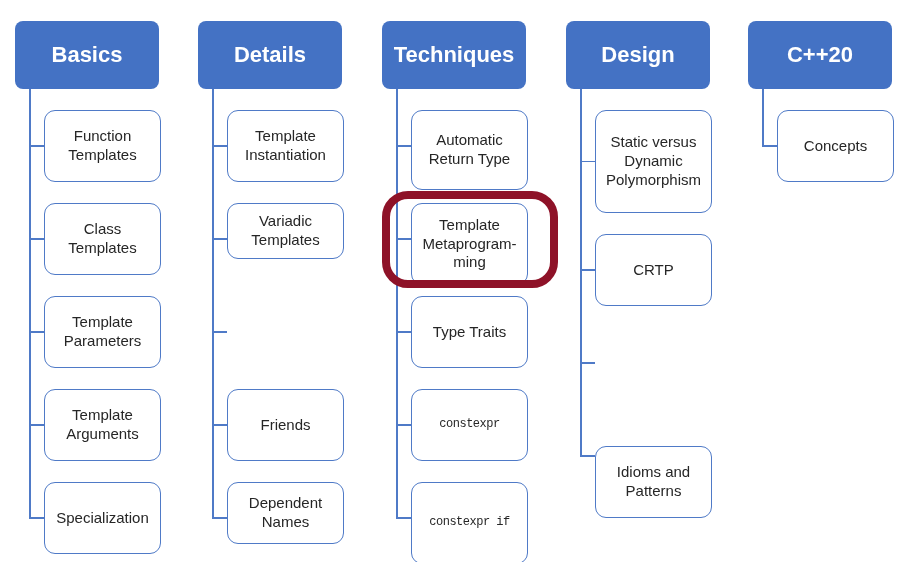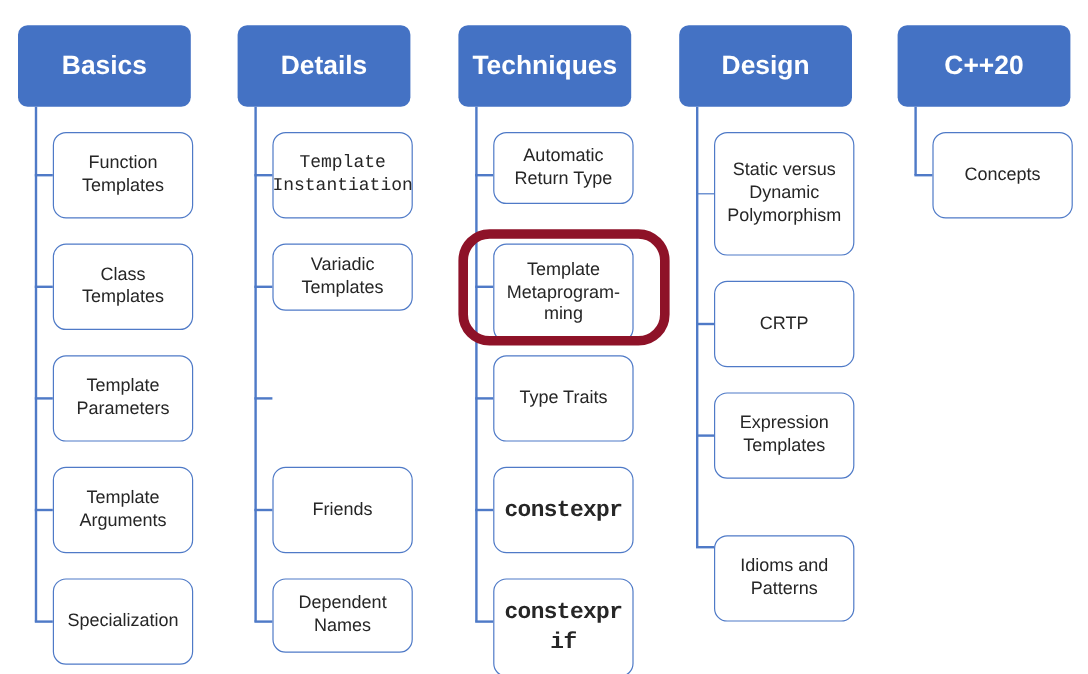--- a/index.html
+++ b/index.html
@@ -41,24 +41,23 @@
     line-height: 1.25;
     display: flex;
     align-items: center;
     justify-content: center;
     text-align: center;
     padding: 3px 5px;
     box-sizing: border-box;
   }
   .child-box.mono {
     font-family: "Liberation Mono", monospace;
-    font-size: 19px;
+    font-size: 12px;
     letter-spacing: -0.5px;
     line-height: 1.3;
-    font-weight: bold;
   }
   .connector-v {
     position: absolute;
     width: 1.5px;
     background: var(--connector, #4f7ac7);
   }
   .connector-h {
     position: absolute;
     height: 1.5px;
     background: var(--connector, #4f7ac7);
@@ -84,49 +83,48 @@
     <div class="child-box" style="left: 44px; top: 203px; height: 72px;">Class Templates</div>
     <div class="connector-h" style="left: 29px; top: 331.25px; width: 15px;"></div>
     <div class="child-box" style="left: 44px; top: 296px; height: 72px;">Template Parameters</div>
     <div class="connector-h" style="left: 29px; top: 424.25px; width: 15px;"></div>
     <div class="child-box" style="left: 44px; top: 389px; height: 72px;">Template Arguments</div>
     <div class="connector-h" style="left: 29px; top: 517.25px; width: 15px;"></div>
     <div class="child-box" style="left: 44px; top: 482px; height: 72px;">Specialization</div>
     <div class="connector-v" style="left: 29px; top: 89px; height: 429px;"></div>
     <div class="col-header" style="left: 198px; top: 21px;">Details</div>
     <div class="connector-h" style="left: 212px; top: 145.25px; width: 15px;"></div>
-    <div class="child-box" style="left: 227px; top: 110px; height: 72px; font-family: Liberation Mono, monospace;">Template Instantiation</div>
+    <div class="child-box" style="left: 227px; top: 110px; height: 72px;">Template Instantiation</div>
     <div class="connector-h" style="left: 212px; top: 238.25px; width: 15px;"></div>
     <div class="child-box" style="left: 227px; top: 203px; height: 56px;">Variadic Templates</div>
     <div class="connector-h" style="left: 212px; top: 331.25px; width: 15px;"></div>
     <div class="connector-h" style="left: 212px; top: 424.25px; width: 15px;"></div>
     <div class="child-box" style="left: 227px; top: 389px; height: 72px;">Friends</div>
     <div class="connector-h" style="left: 212px; top: 517.25px; width: 15px;"></div>
     <div class="child-box" style="left: 227px; top: 482px; height: 62px;">Dependent Names</div>
     <div class="connector-v" style="left: 212px; top: 89px; height: 429px;"></div>
     <div class="col-header" style="left: 382px; top: 21px;">Techniques</div>
     <div class="connector-h" style="left: 396px; top: 145.25px; width: 15px;"></div>
-    <div class="child-box" style="left: 411px; top: 110px; height: 60px;">Automatic Return Type</div>
+    <div class="child-box" style="left: 411px; top: 110px; height: 80px;">Automatic Return Type</div>
     <div class="connector-h" style="left: 396px; top: 238.25px; width: 15px;"></div>
     <div class="child-box" style="left: 411px; top: 203px; height: 82px;">Template Metaprogram-ming</div>
     <div class="highlight-ring" style="left: 382px; top: 191px; width: 176px; height: 97px;"></div>
     <div class="connector-h" style="left: 396px; top: 331.25px; width: 15px;"></div>
     <div class="child-box" style="left: 411px; top: 296px; height: 72px;">Type Traits</div>
     <div class="connector-h" style="left: 396px; top: 424.25px; width: 15px;"></div>
     <div class="child-box mono" style="left: 411px; top: 389px; height: 72px;">constexpr</div>
     <div class="connector-h" style="left: 396px; top: 517.25px; width: 15px;"></div>
     <div class="child-box mono" style="left: 411px; top: 482px; height: 82px; border-radius: 11px;">constexpr if</div>
     <div class="connector-v" style="left: 396px; top: 89px; height: 429px;"></div>
     <div class="col-header" style="left: 566px; top: 21px;">Design</div>
     <div class="connector-h" style="left: 580px; top: 160.75px; width: 15px;"></div>
     <div class="child-box" style="left: 595px; top: 110px; height: 103px;">Static versus Dynamic Polymorphism</div>
     <div class="connector-h" style="left: 580px; top: 269.25px; width: 15px;"></div>
     <div class="child-box" style="left: 595px; top: 234px; height: 72px; text-align: right;">CRTP</div>
     <div class="connector-h" style="left: 580px; top: 362.25px; width: 15px;"></div>
-    <div class="child-box" style="left: 595px; top: 327px; height: 72px;">Expression Templates</div>
     <div class="connector-h" style="left: 580px; top: 455.25px; width: 15px;"></div>
     <div class="child-box" style="left: 595px; top: 420px; height: 72px; margin-top: 26px;">Idioms and Patterns</div>
     <div class="connector-v" style="left: 580px; top: 89px; height: 367px;"></div>
     <div class="col-header" style="left: 748px; top: 21px;">C++20</div>
     <div class="connector-h" style="left: 762px; top: 145.25px; width: 15px;"></div>
     <div class="child-box" style="left: 777px; top: 110px; height: 72px;">Concepts</div>
     <div class="connector-v" style="left: 762px; top: 89px; height: 57px;"></div>
   </div>
 
 </body></html>

